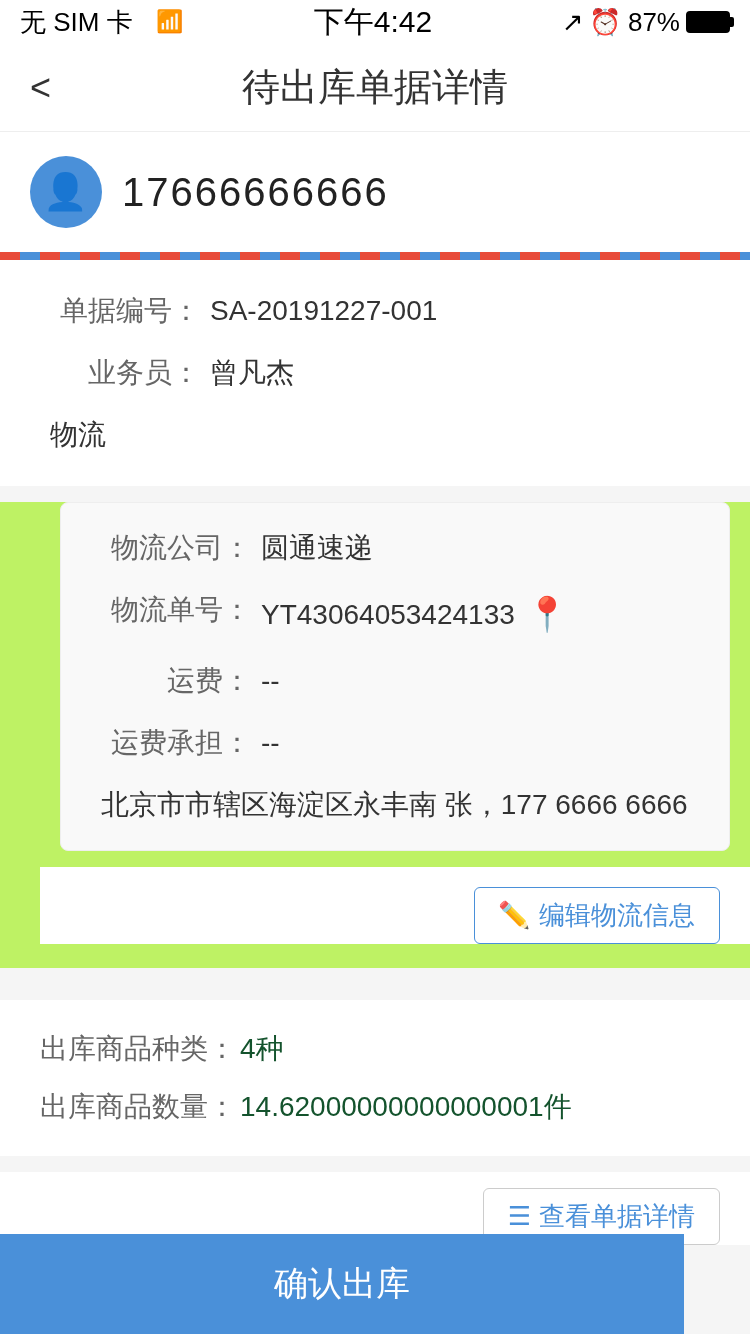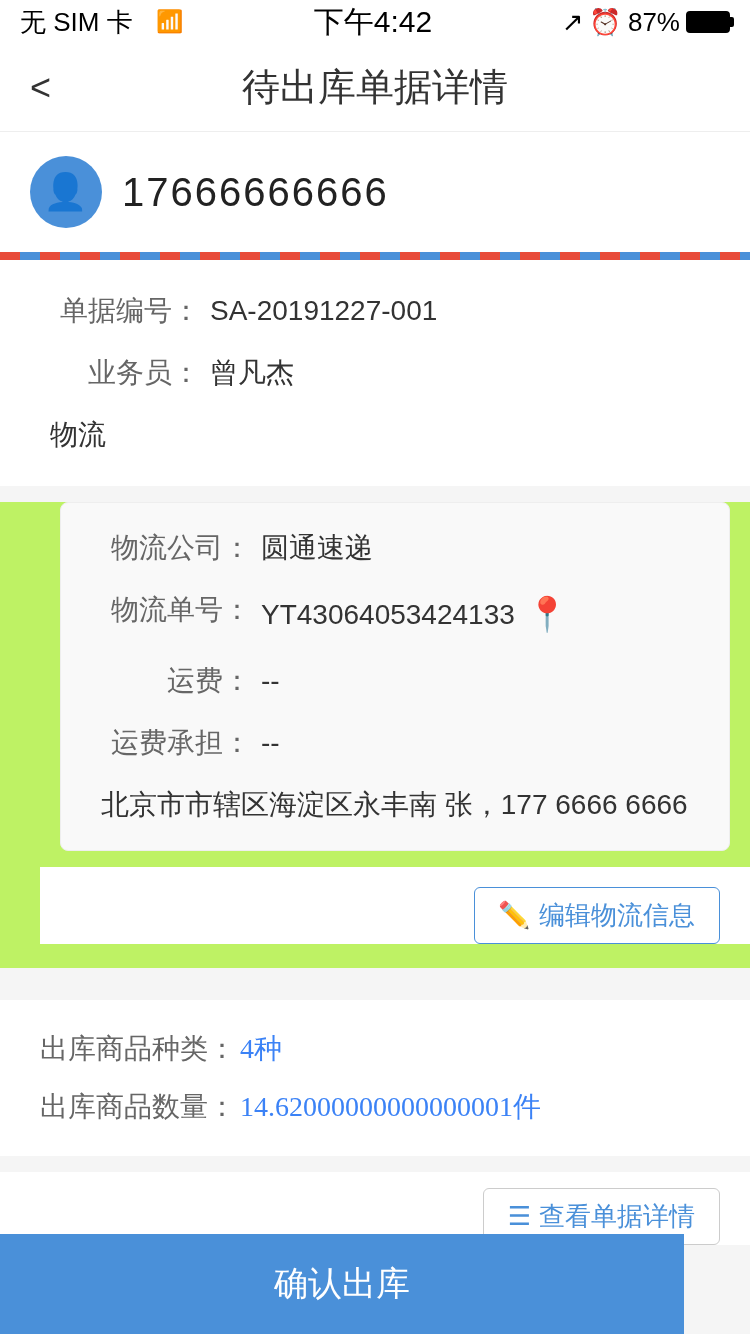--- a/index.html
+++ b/index.html
@@ -215,23 +215,22 @@
       margin-bottom: 20px;
       font-size: 28px;
     }
     .summary-row:last-child { margin-bottom: 0; }
     .summary-label {
       color: #666;
       min-width: 200px;
       flex-shrink: 0;
     }
     .summary-value {
-      color: #3b82f6;
+      color: #14532d;
       flex: 1;
-      font-family: Liberation Serif, serif;
     }
 
     
     .view-btn {
       display: flex;
       align-items: center;
       justify-content: flex-end;
       padding: 16px 30px 0;
       background: #fff;
     }

